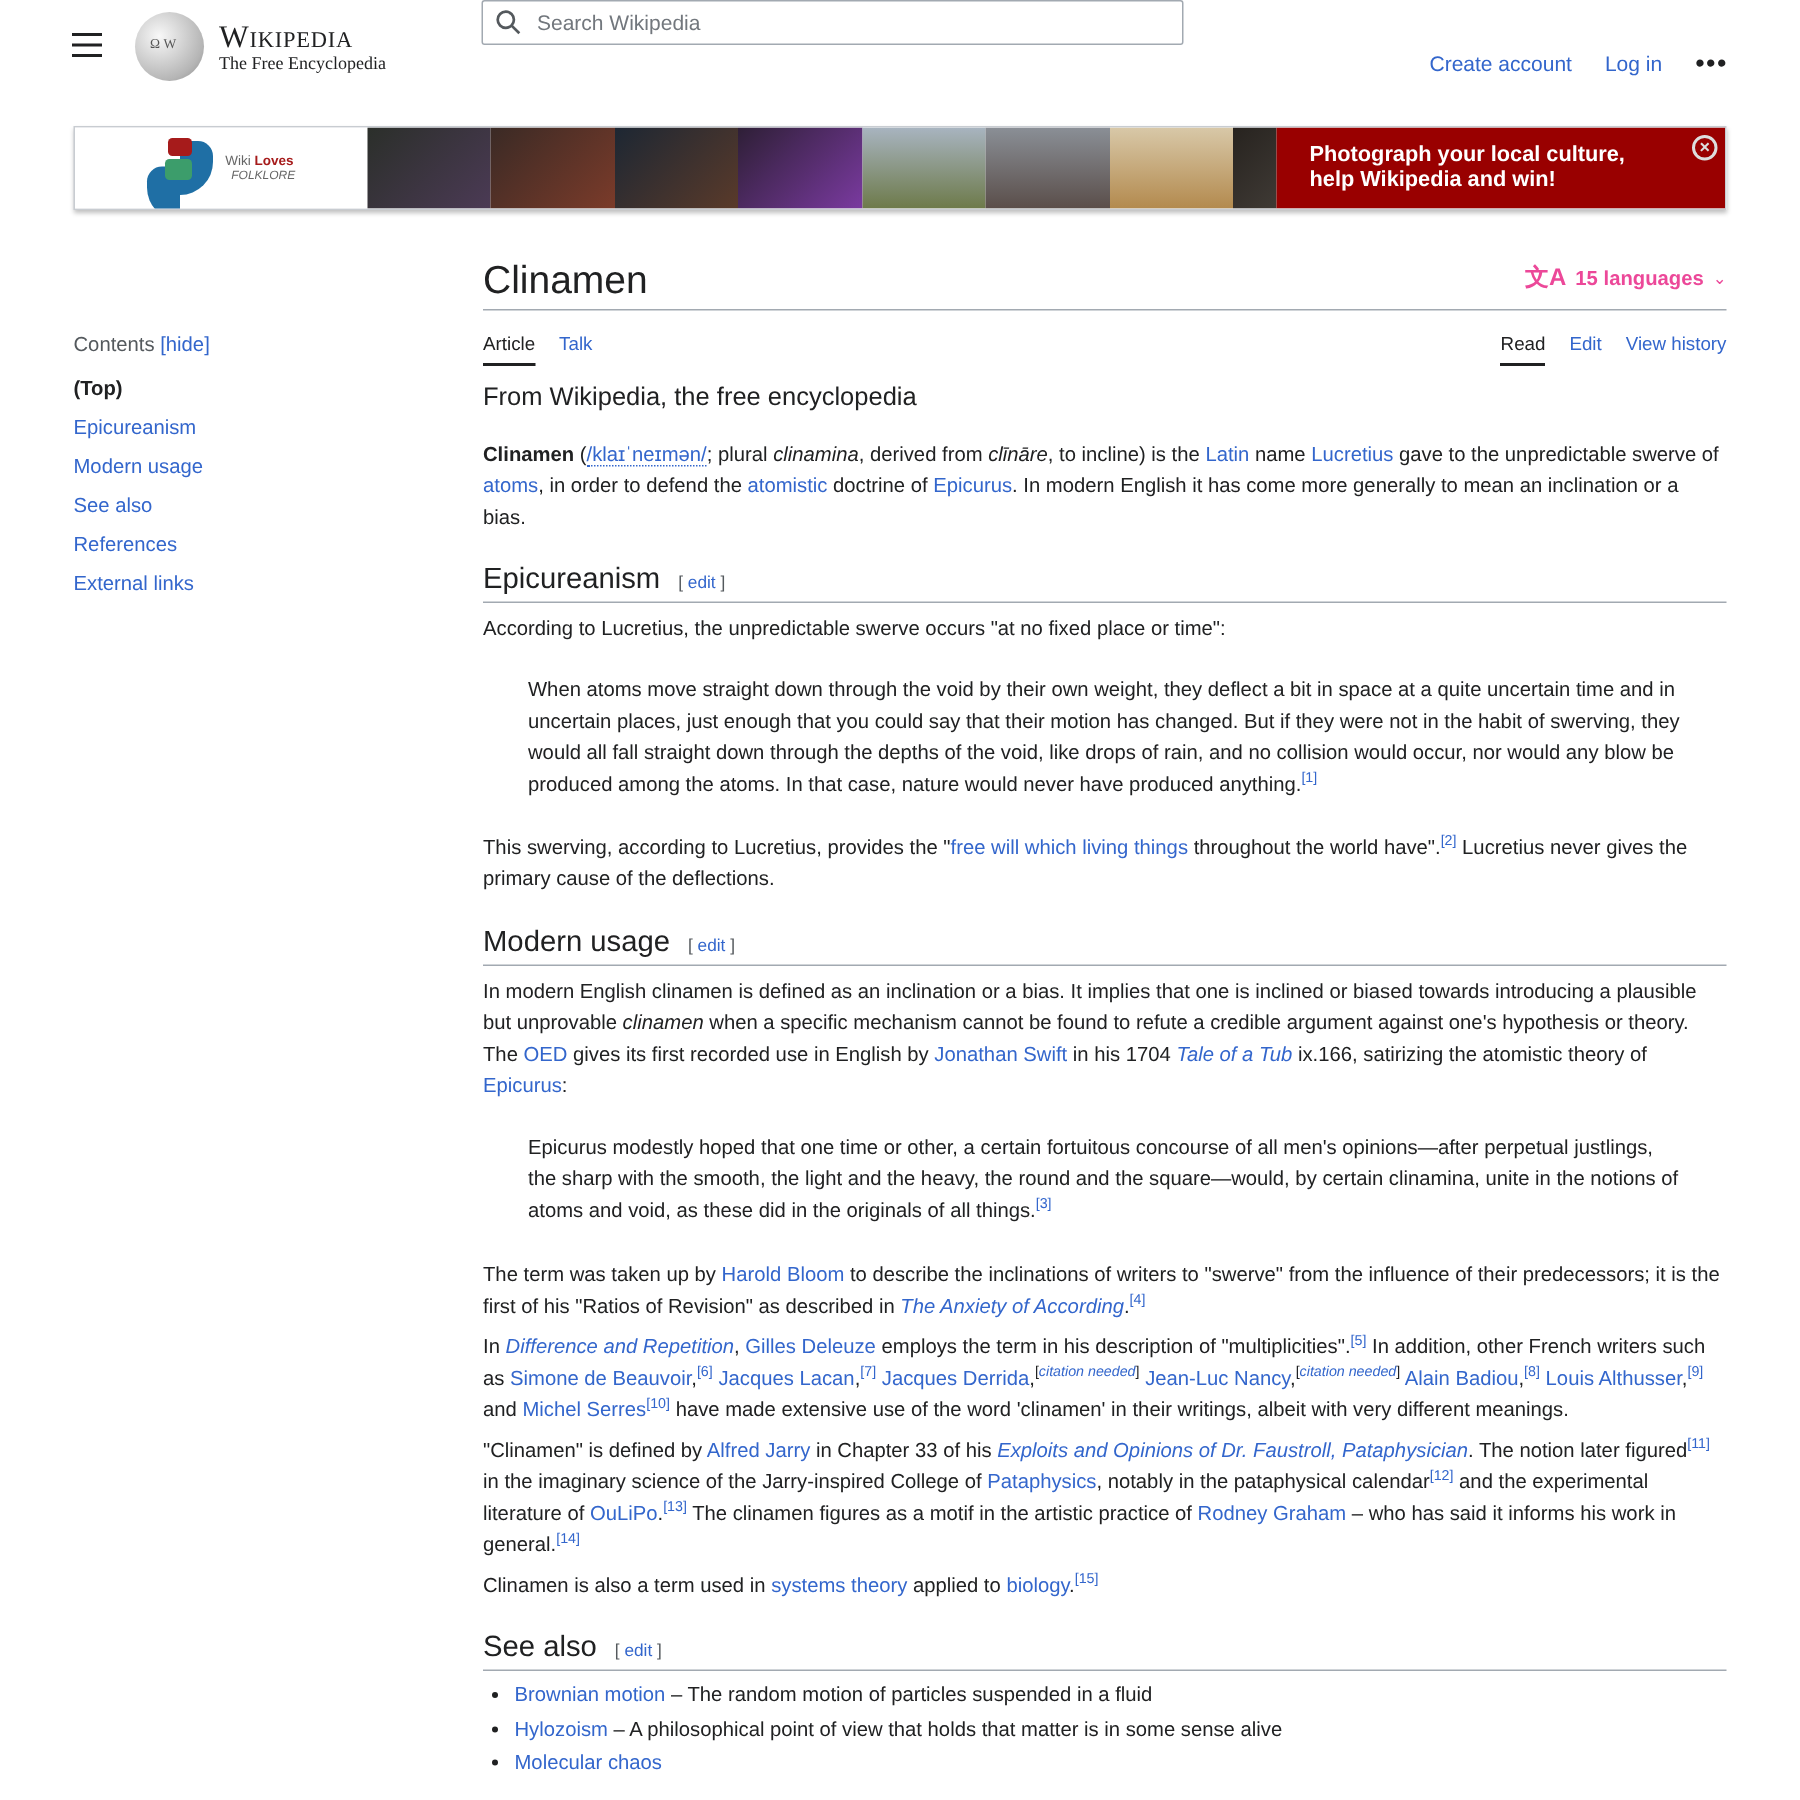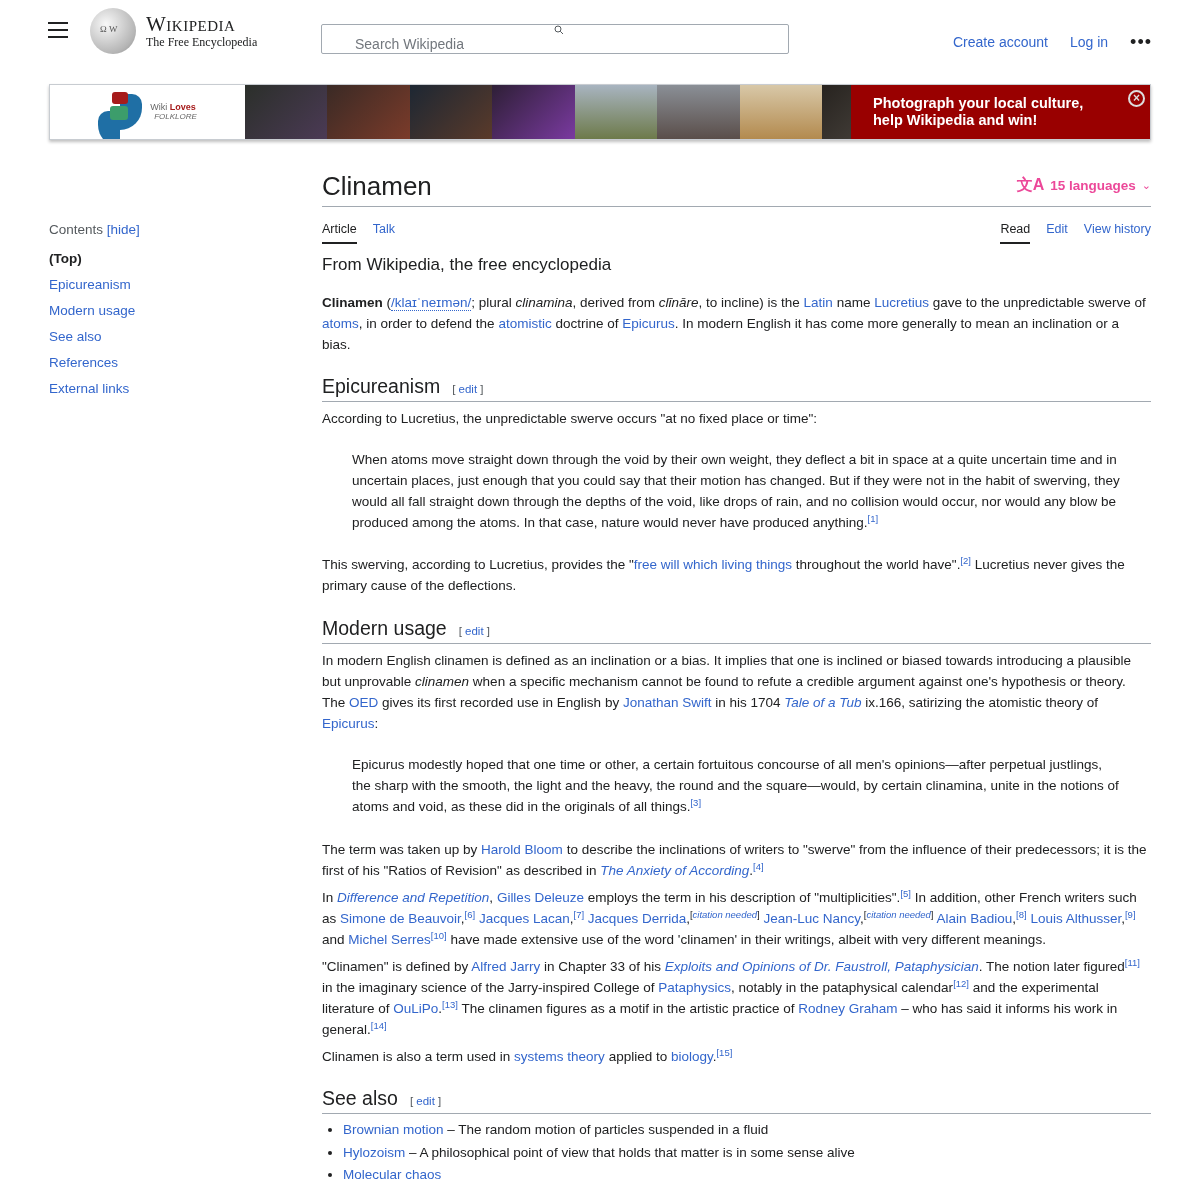--- a/index.html
+++ b/index.html
@@ -7,21 +7,21 @@
   a, .lnk { color: #3366cc; text-decoration: none; }
   .header { position: absolute; top: 0; left: 0; width: 1200px; height: 64px; }
   .hamburger { position: absolute; left: 48px; top: 22px; width: 20px; height: 16px; cursor: pointer; }
   .hamburger span { display: block; height: 2px; background: #202122; margin-bottom: 5px; }
   .logo { position: absolute; left: 90px; top: 8px; display: flex; align-items: center; }
   .globe { width: 46px; height: 46px; border-radius: 50%; background: radial-gradient(circle at 35% 35%, #f8f8f8, #b5b5b5 70%, #888); position: relative; }
   .globe::after { content: "Ω W"; position: absolute; left: 10px; top: 16px; font-size: 9px; color: #555; font-family: "Liberation Serif", serif; }
   .wordmark { margin-left: 10px; font-family: "Liberation Serif", serif; }
   .wordmark .t1 { font-size: 21px; letter-spacing: 0.5px; line-height: 22px; font-variant: small-caps; }
   .wordmark .t2 { font-size: 12px; line-height: 14px; }
-  .search { position: absolute; left: 321px; top: 24px; width: 468px; height: 30px; border: 1px solid #a2a9b1; border-radius: 2px; display: flex; align-items: center; padding-left: 8px; flex-direction: column; }
+  .search { position: absolute; left: 321px; top: 0; width: 468px; height: 30px; border: 1px solid #a2a9b1; border-radius: 2px; display: flex; align-items: center; padding-left: 8px; }
   .search svg { width: 18px; height: 18px; }
   .search input { border: none; outline: none; font-size: 14px; margin-left: 8px; width: 420px; font-family: "Liberation Sans", sans-serif; color: #202122; }
   .search input::placeholder { color: #72777d; }
   .userlinks { position: absolute; right: 48px; top: 22px; display: flex; align-items: center; font-size: 14px; margin-top: 12px; }
   .userlinks a { margin-left: 22px; }
   .dots { margin-left: 22px; font-size: 18px; letter-spacing: 1px; color: #202122; cursor: pointer; line-height: 14px; }
   .banner { position: absolute; left: 49px; top: 84px; width: 1102px; height: 56px; border: 1px solid #c8ccd1; box-shadow: 0 2px 3px rgba(0,0,0,0.25); display: flex; overflow: hidden; }
   .banner-logo { width: 195px; background: #fff; display: flex; align-items: center; justify-content: center; }
   .heart { width: 44px; height: 44px; position: relative; }
   .heart .p1 { position: absolute; left: 0; top: 4px; width: 22px; height: 36px; background: #1f6fa5; border-radius: 10px 0 0 22px; }

